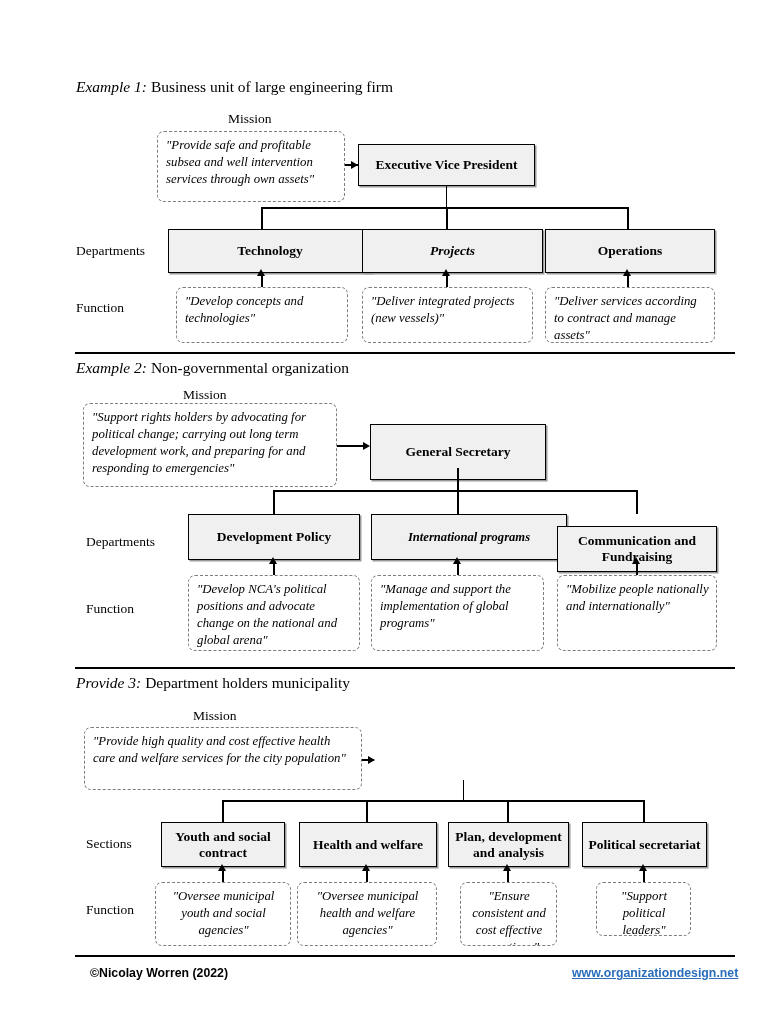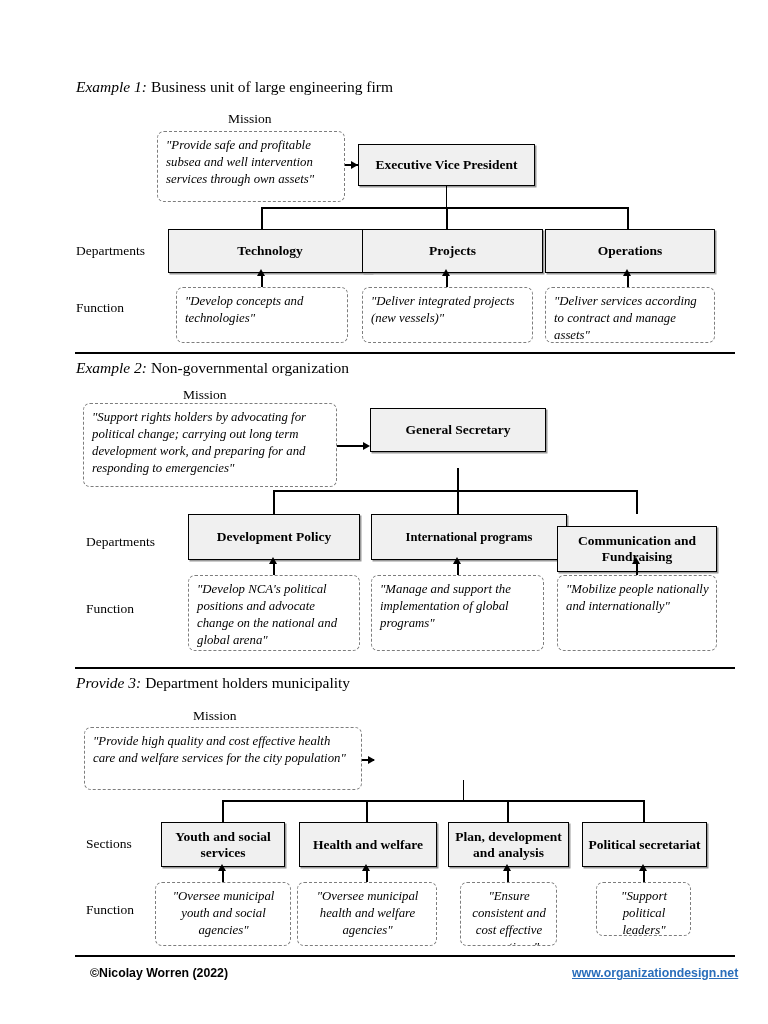--- a/index.html
+++ b/index.html
@@ -151,21 +151,21 @@
 
   <div class="abs vline" style="left:445.7px; top:186px; height:22px;"></div>
   <div class="abs hline" style="left:261px; top:207.2px; width:368px;"></div>
   <div class="abs vline" style="left:261px; top:207px; height:22px;"></div>
   <div class="abs vline" style="left:446.4px; top:207px; height:22px;"></div>
   <div class="abs vline" style="left:627.4px; top:207px; height:22px;"></div>
 
   <div class="abs row-label" style="left:76px; top:244px;">Departments</div>
 
   <div class="abs unit-box" style="left:168px; top:229px; width:204px; height:44px;">Technology</div>
-  <div class="abs unit-box" style="left:362px; top:229px; width:181px; height:44px;">Projects</div>
+  <div class="abs unit-box" style="left:362px; top:229px; width:181px; height:44px;font-style:italic;">Projects</div>
   <div class="abs unit-box" style="left:545px; top:229px; width:170px; height:44px;">Operations</div>
 
   <div class="abs vline" style="left:261px; top:276px; height:12px;"></div>
   <div class="abs arrow-up" style="left:257px; top:269px;"></div>
   <div class="abs vline" style="left:446.4px; top:276px; height:12px;"></div>
   <div class="abs arrow-up" style="left:442.4px; top:269px;"></div>
   <div class="abs vline" style="left:627.4px; top:276px; height:12px;"></div>
   <div class="abs arrow-up" style="left:623.4px; top:269px;"></div>
 
   <div class="abs row-label" style="left:76px; top:301px;">Function</div>
@@ -181,32 +181,32 @@
     <span class="ex-desc">Non-governmental organization</span>
   </div>
 
   <div class="abs mission-caption" style="left:183px; top:388px;">Mission</div>
 
   <div class="abs dashed-box" style="left:83px; top:403px; width:254px; height:84px;">"Support rights holders by advocating for political change; carrying out long term development work, and preparing for and responding to emergencies"</div>
 
   <div class="abs hline" style="left:337px; top:445.2px; width:26px;"></div>
   <div class="abs arrow-right" style="left:363px; top:441.5px;"></div>
 
-  <div class="abs unit-box" style="left:370px; top:408px; width:176px; height:44px;">General Secretary</div>
+  <div class="abs unit-box" style="left:370px; top:424px; width:176px; height:56px;">General Secretary</div>
 
   <div class="abs vline" style="left:457.2px; top:468px; height:23px;"></div>
   <div class="abs hline" style="left:273px; top:490.2px; width:365px;"></div>
   <div class="abs vline" style="left:273px; top:490px; height:24px;"></div>
   <div class="abs vline" style="left:457.2px; top:490px; height:24px;"></div>
   <div class="abs vline" style="left:636.4px; top:490px; height:24px;"></div>
 
   <div class="abs row-label" style="left:86px; top:535px;">Departments</div>
 
   <div class="abs unit-box" style="left:188px; top:514px; width:172px; height:46px;">Development Policy</div>
-  <div class="abs unit-box small" style="left:371px; top:514px; width:196px; height:46px;">International programs</div>
+  <div class="abs unit-box small" style="left:371px; top:514px; width:196px; height:46px;font-style:italic;">International programs</div>
   <div class="abs unit-box" style="left:557px; top:514px; width:160px; height:46px;margin-top:12px;">Communication and Fundraising</div>
 
   <div class="abs vline" style="left:273px; top:564px; height:12px;"></div>
   <div class="abs arrow-up" style="left:269px; top:557px;"></div>
   <div class="abs vline" style="left:457.2px; top:564px; height:12px;"></div>
   <div class="abs arrow-up" style="left:453.2px; top:557px;"></div>
   <div class="abs vline" style="left:636.4px; top:564px; height:12px;"></div>
   <div class="abs arrow-up" style="left:632.4px; top:557px;"></div>
 
   <div class="abs row-label" style="left:86px; top:602px;">Function</div>
@@ -232,21 +232,21 @@
 
   <div class="abs vline" style="left:462.7px; top:780px; height:21px;"></div>
   <div class="abs hline" style="left:222px; top:800.2px; width:423px;"></div>
   <div class="abs vline" style="left:222px; top:800px; height:22px;"></div>
   <div class="abs vline" style="left:366px; top:800px; height:22px;"></div>
   <div class="abs vline" style="left:507px; top:800px; height:22px;"></div>
   <div class="abs vline" style="left:643.4px; top:800px; height:22px;"></div>
 
   <div class="abs row-label" style="left:86px; top:837px;">Sections</div>
 
-  <div class="abs unit-box" style="left:161px; top:822px; width:124px; height:45px;">Youth and social services</div>
+  <div class="abs unit-box" style="left:161px; top:822px; width:124px; height:45px;">Youth and social contract</div>
   <div class="abs unit-box" style="left:299px; top:822px; width:138px; height:45px;">Health and welfare</div>
   <div class="abs unit-box" style="left:448px; top:822px; width:121px; height:45px;">Plan, development and analysis</div>
   <div class="abs unit-box" style="left:582px; top:822px; width:125px; height:45px;">Political secretariat</div>
 
   <div class="abs vline" style="left:222px; top:871px; height:12px;"></div>
   <div class="abs arrow-up" style="left:218px; top:864px;"></div>
   <div class="abs vline" style="left:366px; top:871px; height:12px;"></div>
   <div class="abs arrow-up" style="left:362px; top:864px;"></div>
   <div class="abs vline" style="left:507px; top:871px; height:12px;"></div>
   <div class="abs arrow-up" style="left:503px; top:864px;"></div>

